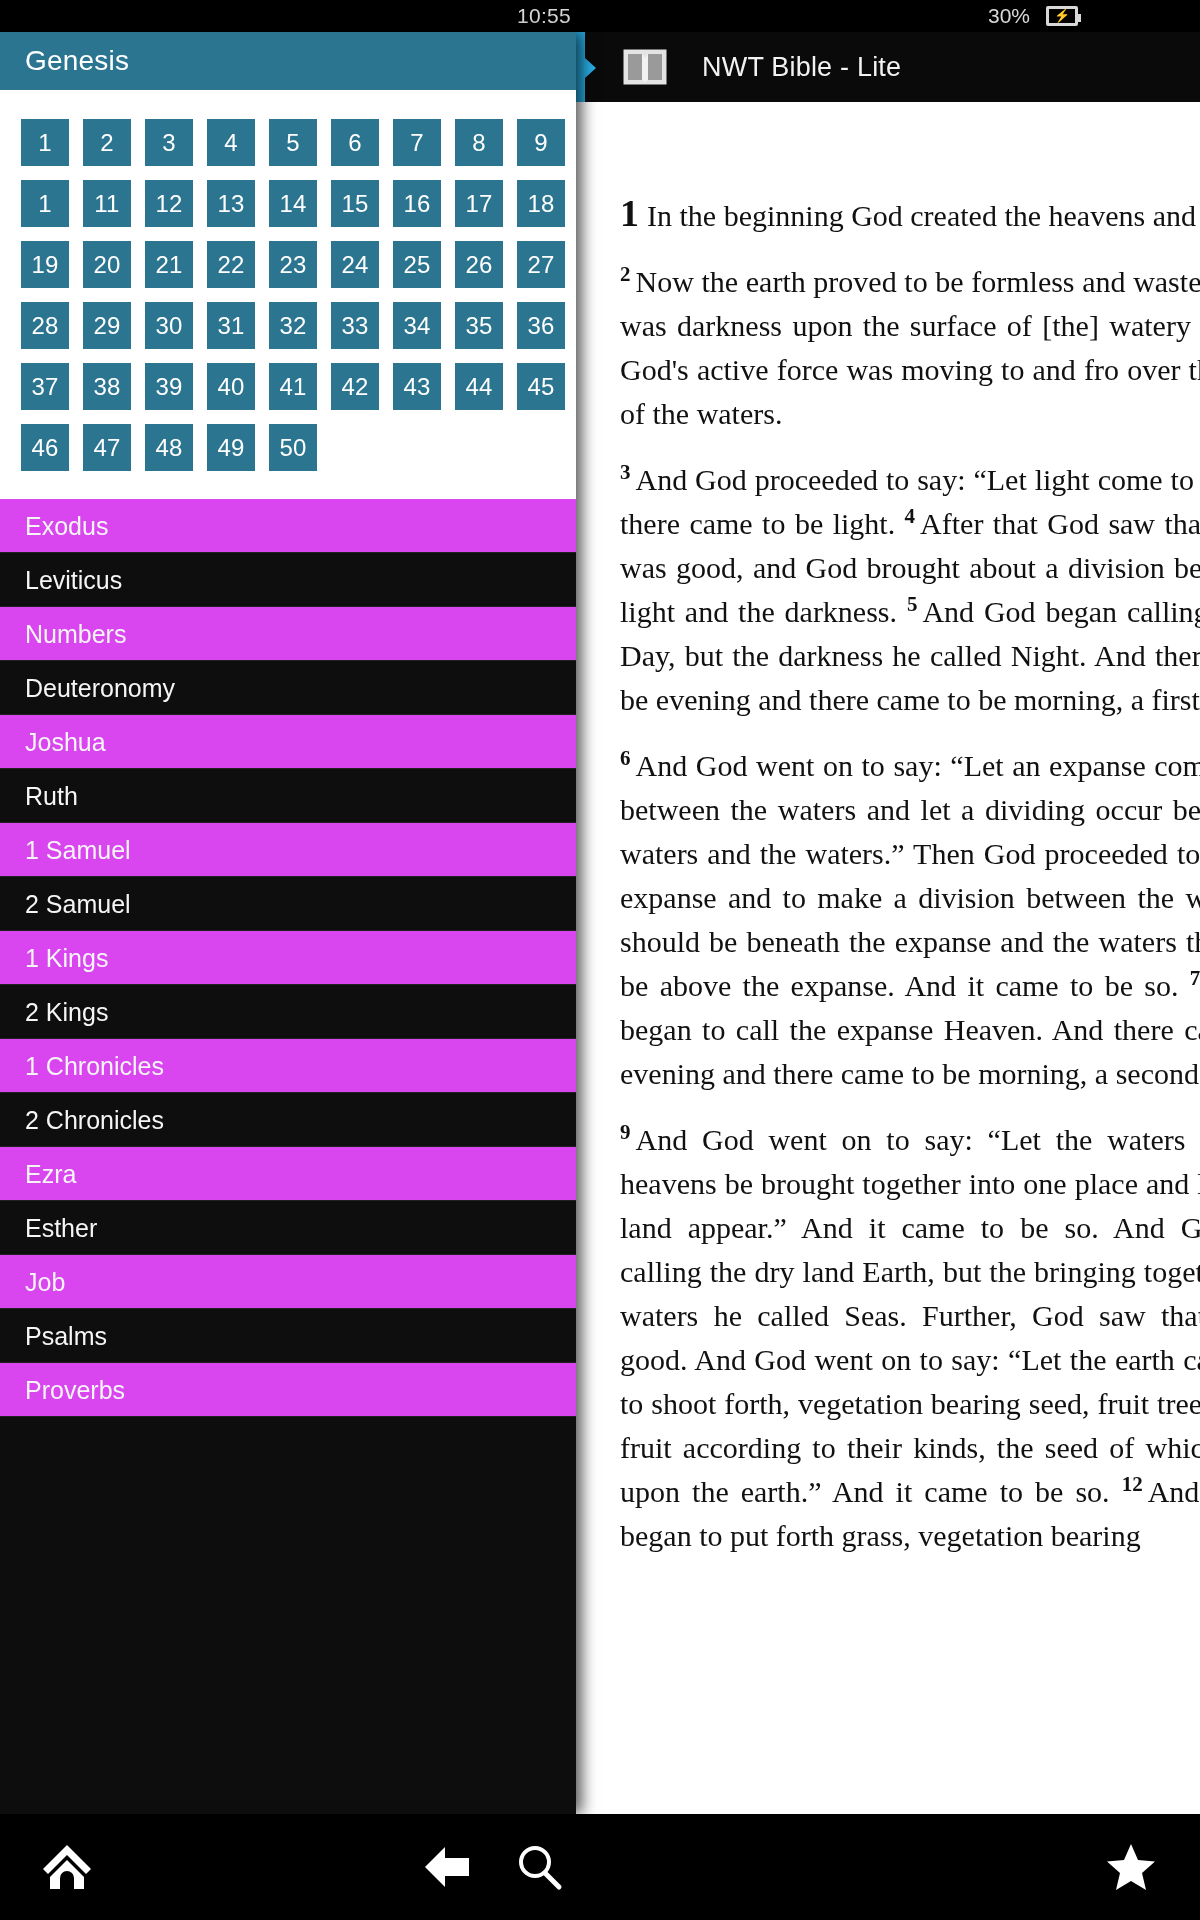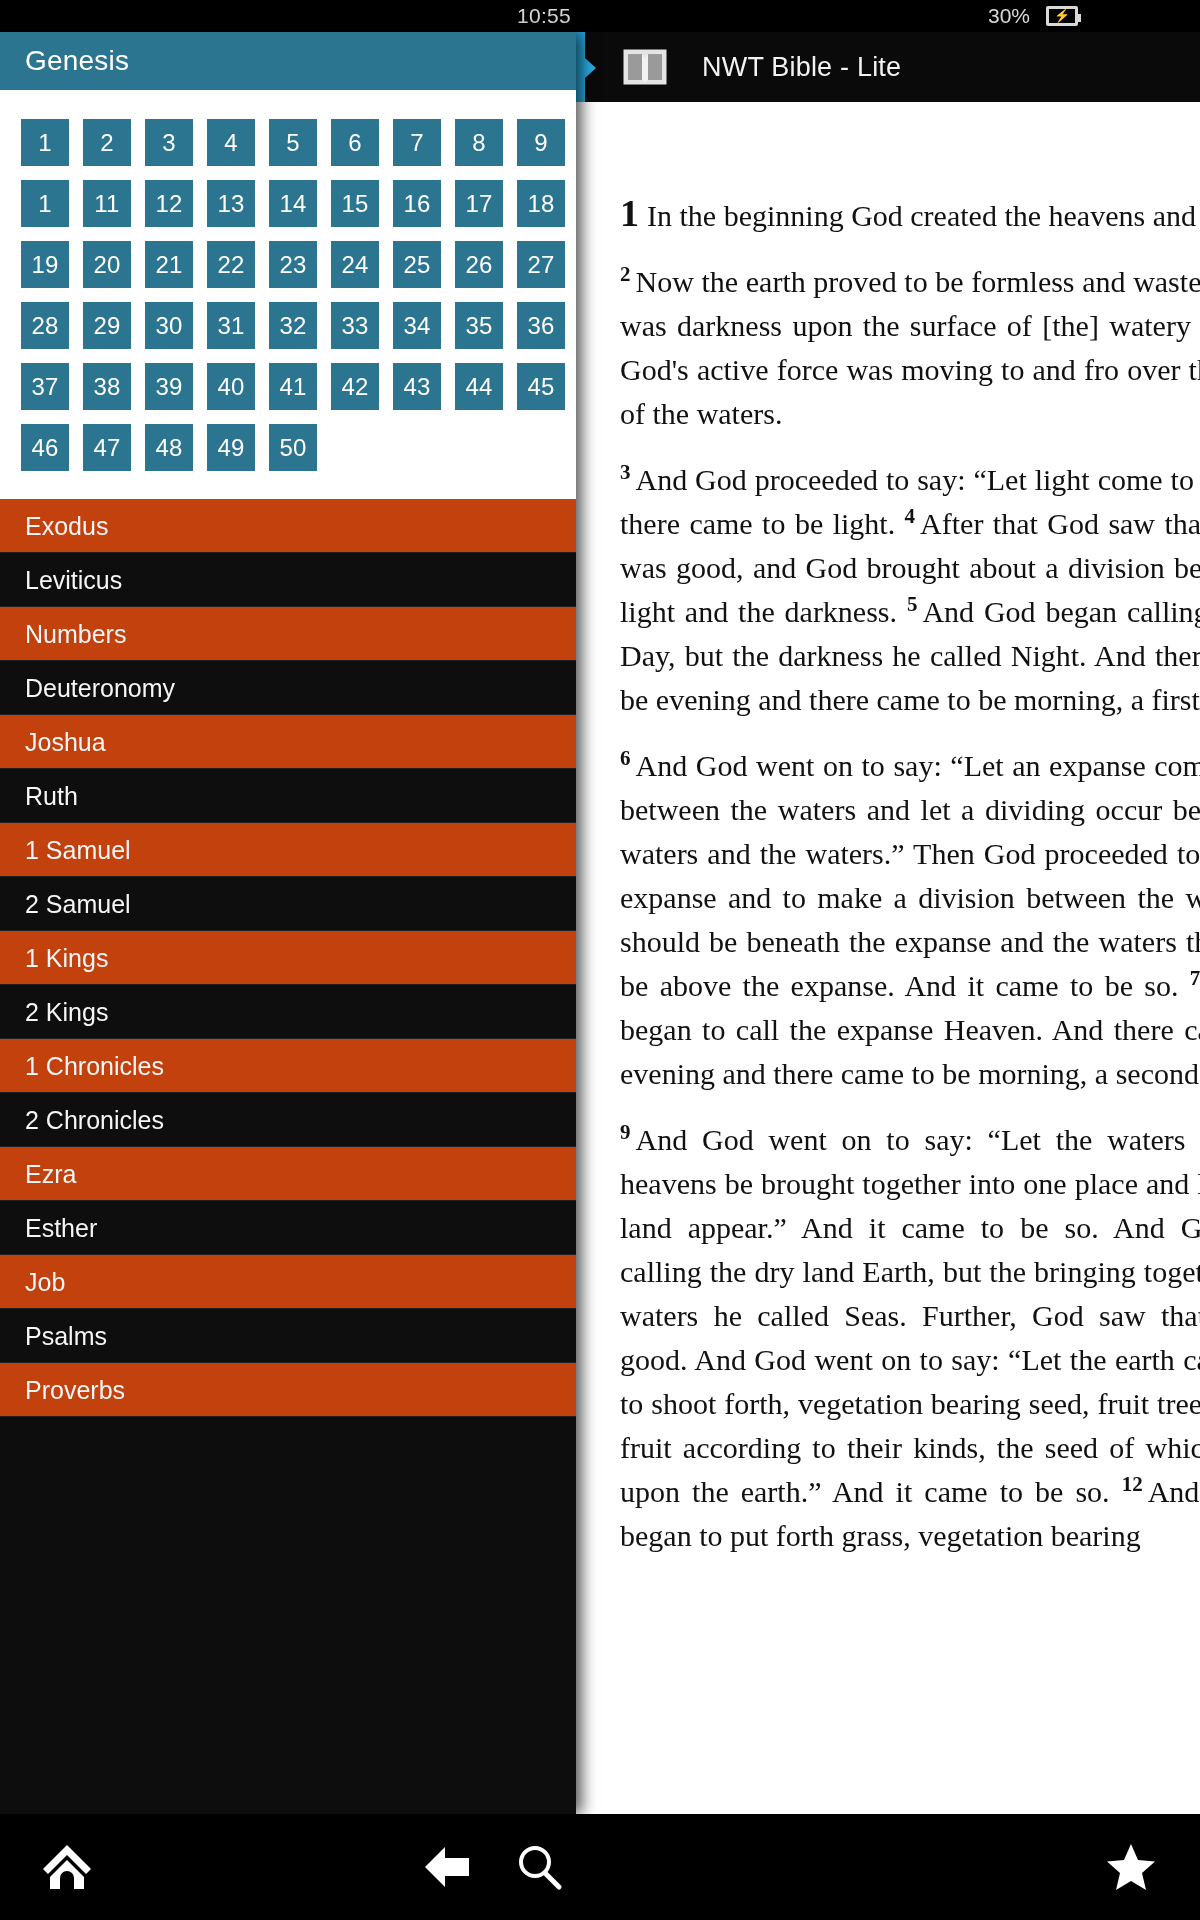--- a/index.html
+++ b/index.html
@@ -129,21 +129,21 @@
   }
   .book-list {
     position: absolute; left: 0; top: 467px; width: 576px; height: 1315px;
     background: #0d0d0d; overflow: hidden;
   }
   .book-item {
     height: 54px; line-height: 54px;
     color: #f5f5f5; font-size: 25px;
     padding-left: 25px;
     border-bottom: 1px solid #202020;
-    background: #c2410c;
+    background: #d946ef;
     cursor: pointer;
   }
   .book-item:nth-child(even) { background: #0e0e0e; }
 
   
   .navbar {
     position: absolute; left: 0; bottom: 0; width: 1200px; height: 106px;
     background: #000000;
     display: flex; align-items: center;
   }

